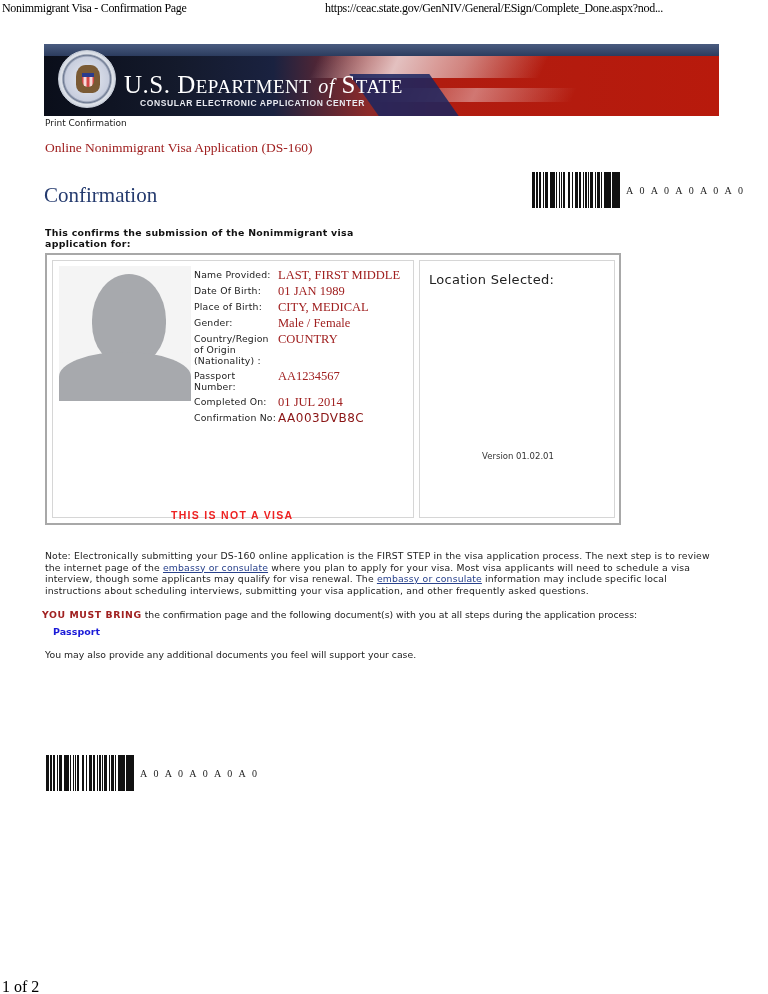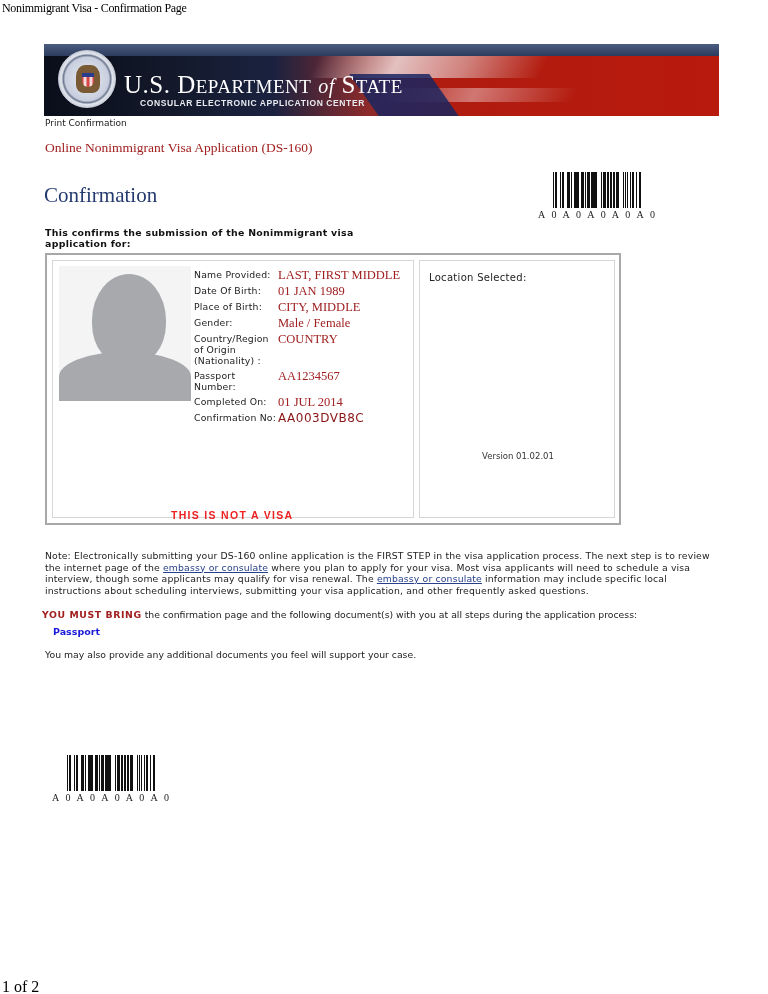--- a/index.html
+++ b/index.html
@@ -22,21 +22,21 @@
   .banner-title { position: absolute; left: 80px; top: 27px; font-family: "Liberation Serif", serif; font-size: 25px; color: #ffffff; letter-spacing: 0.5px; white-space: nowrap; }
   .banner-title .sc { font-size: 19px; }
   .banner-title i { font-size: 20px; }
   .banner-sub { position: absolute; left: 96px; top: 54px; font-family: "Liberation Sans", sans-serif; font-weight: bold; font-size: 8.5px; color: #e8eaf0; letter-spacing: 0.6px; white-space: nowrap; }
 
   .print-link { position: absolute; left: 45px; top: 118px; font-size: 9px; color: #222; }
   .app-title { position: absolute; left: 45px; top: 140px; font-family: "Liberation Serif", serif; font-size: 13.5px; color: #a02020; }
   .page-title { position: absolute; left: 44px; top: 183px; font-family: "Liberation Serif", serif; font-size: 21px; color: #243a6e; }
   .intro { position: absolute; left: 45px; top: 227px; width: 330px; font-size: 9.4px; font-weight: bold; line-height: 11px; color: #111; letter-spacing: 0.3px; }
 
-  .barcode { position: absolute; display: flex; flex-direction: column; align-items: center; }
+  .barcode { position: absolute; display: flex; align-items: center; }
   .barcode .bars { display: flex; height: 36px; align-items: stretch; }
   .barcode .bars span { display: block; height: 100%; }
   .barcode .code { font-family: "Liberation Serif", serif; font-size: 10px; letter-spacing: 6.2px; color: #222; margin-top: 1px; padding-left: 6px; }
   .barcode-top { left: 532px; top: 172px; }
   .barcode-bottom { left: 46px; top: 755px; }
 
   .card { position: absolute; left: 45px; top: 253px; width: 576px; height: 272px; border: 2px solid #a8a8a8; background: #fff; }
   .card .left-pane { position: absolute; left: 5px; top: 5px; width: 362px; height: 258px; border: 1px solid #d6d6d6; }
   .card .right-pane { position: absolute; left: 372px; top: 5px; width: 196px; height: 258px; border: 1px solid #d6d6d6; }
 
@@ -46,37 +46,38 @@
 
   .fields { position: absolute; left: 141px; top: 8px; width: 215px; }
   .field { display: flex; margin-bottom: 4px; }
   .field .label { width: 84px; font-size: 9.3px; color: #222; line-height: 11px; letter-spacing: 0.2px; }
   .field .value { flex: 1; font-family: "Liberation Serif", serif; font-size: 12.5px; color: #a02020; line-height: 12px; }
   .field .value.plain { font-family: "DejaVu Sans", sans-serif; font-size: 9.3px; color: #222; line-height: 11px; letter-spacing: 0.3px; }
   .field .value.conf { font-family: "DejaVu Sans", sans-serif; font-size: 12px; color: #8a1414; font-weight: normal; letter-spacing: 0.5px; }
   .not-visa { position: absolute; left: 0; top: 247px; width: 362px; text-align: center; font-family: "Liberation Sans", sans-serif; font-weight: bold; font-size: 10.5px; color: #ee2222; letter-spacing: 1.3px; }
   .not-visa { left: 118px; width: auto; top: 248px; }
 
-  .loc-label { position: absolute; left: 9px; top: 11px; font-size: 10px; color: #222; letter-spacing: 0.3px; text-align: right; }
+  .loc-label { position: absolute; left: 9px; top: 11px; font-size: 13px; color: #222; letter-spacing: 0.3px; text-align: right; }
   .loc-lines { position: absolute; left: 7px; top: 32px; font-size: 9.3px; font-weight: bold; color: #111; line-height: 12px; letter-spacing: 0.3px; }
   .version { position: absolute; left: 0; width: 196px; top: 190px; text-align: center; font-size: 8.5px; color: #333; }
 
   .note { position: absolute; left: 45px; top: 550px; width: 680px; font-size: 9.3px; line-height: 11.5px; color: #222; letter-spacing: 0.15px; }
   .note a { color: #27408b; text-decoration: underline; }
   .must-bring { position: absolute; left: 42px; top: 609px; font-size: 9.3px; color: #222; }
   .must-bring b { color: #a02020; letter-spacing: 0.6px; }
   .doc-item { position: absolute; left: 53px; top: 626px; font-size: 9.5px; font-weight: bold; color: #1a1ad8; }
   .also { position: absolute; left: 45px; top: 649px; font-size: 9.3px; color: #222; }
   .page-num { position: absolute; left: 2px; top: 978px; font-family: "Liberation Serif", serif; font-size: 16px; color: #000; }
 </style>
 </head>
 <body>
 
 <div class="print-header">
   <span class="left">Nonimmigrant Visa - Confirmation Page</span>
+  <span class="right">https://ceac.state.gov/GenNIV/General/ESign/Complete_Done.aspx?nod...</span>
 </div>
 
 <div class="banner">
   <div class="topbar"></div>
   <div class="stripe1"></div>
   <div class="stripe2"></div>
   <div class="navy"></div>
   <div class="seal">
     <div class="eagle"></div>
     <div class="shield"></div>
@@ -203,21 +204,21 @@
       <div class="field">
         <div class="label">Name Provided:</div>
         <div class="value">LAST, FIRST MIDDLE</div>
       </div>
       <div class="field">
         <div class="label">Date Of Birth:</div>
         <div class="value">01 JAN 1989</div>
       </div>
       <div class="field">
         <div class="label">Place of Birth:</div>
-        <div class="value">CITY, MIDDLE</div>
+        <div class="value">CITY, MEDICAL</div>
       </div>
       <div class="field">
         <div class="label">Gender:</div>
         <div class="value">Male / Female</div>
       </div>
       <div class="field">
         <div class="label">Country/Region of Origin (Nationality) :</div>
         <div class="value">COUNTRY</div>
       </div>
       <div class="field">

